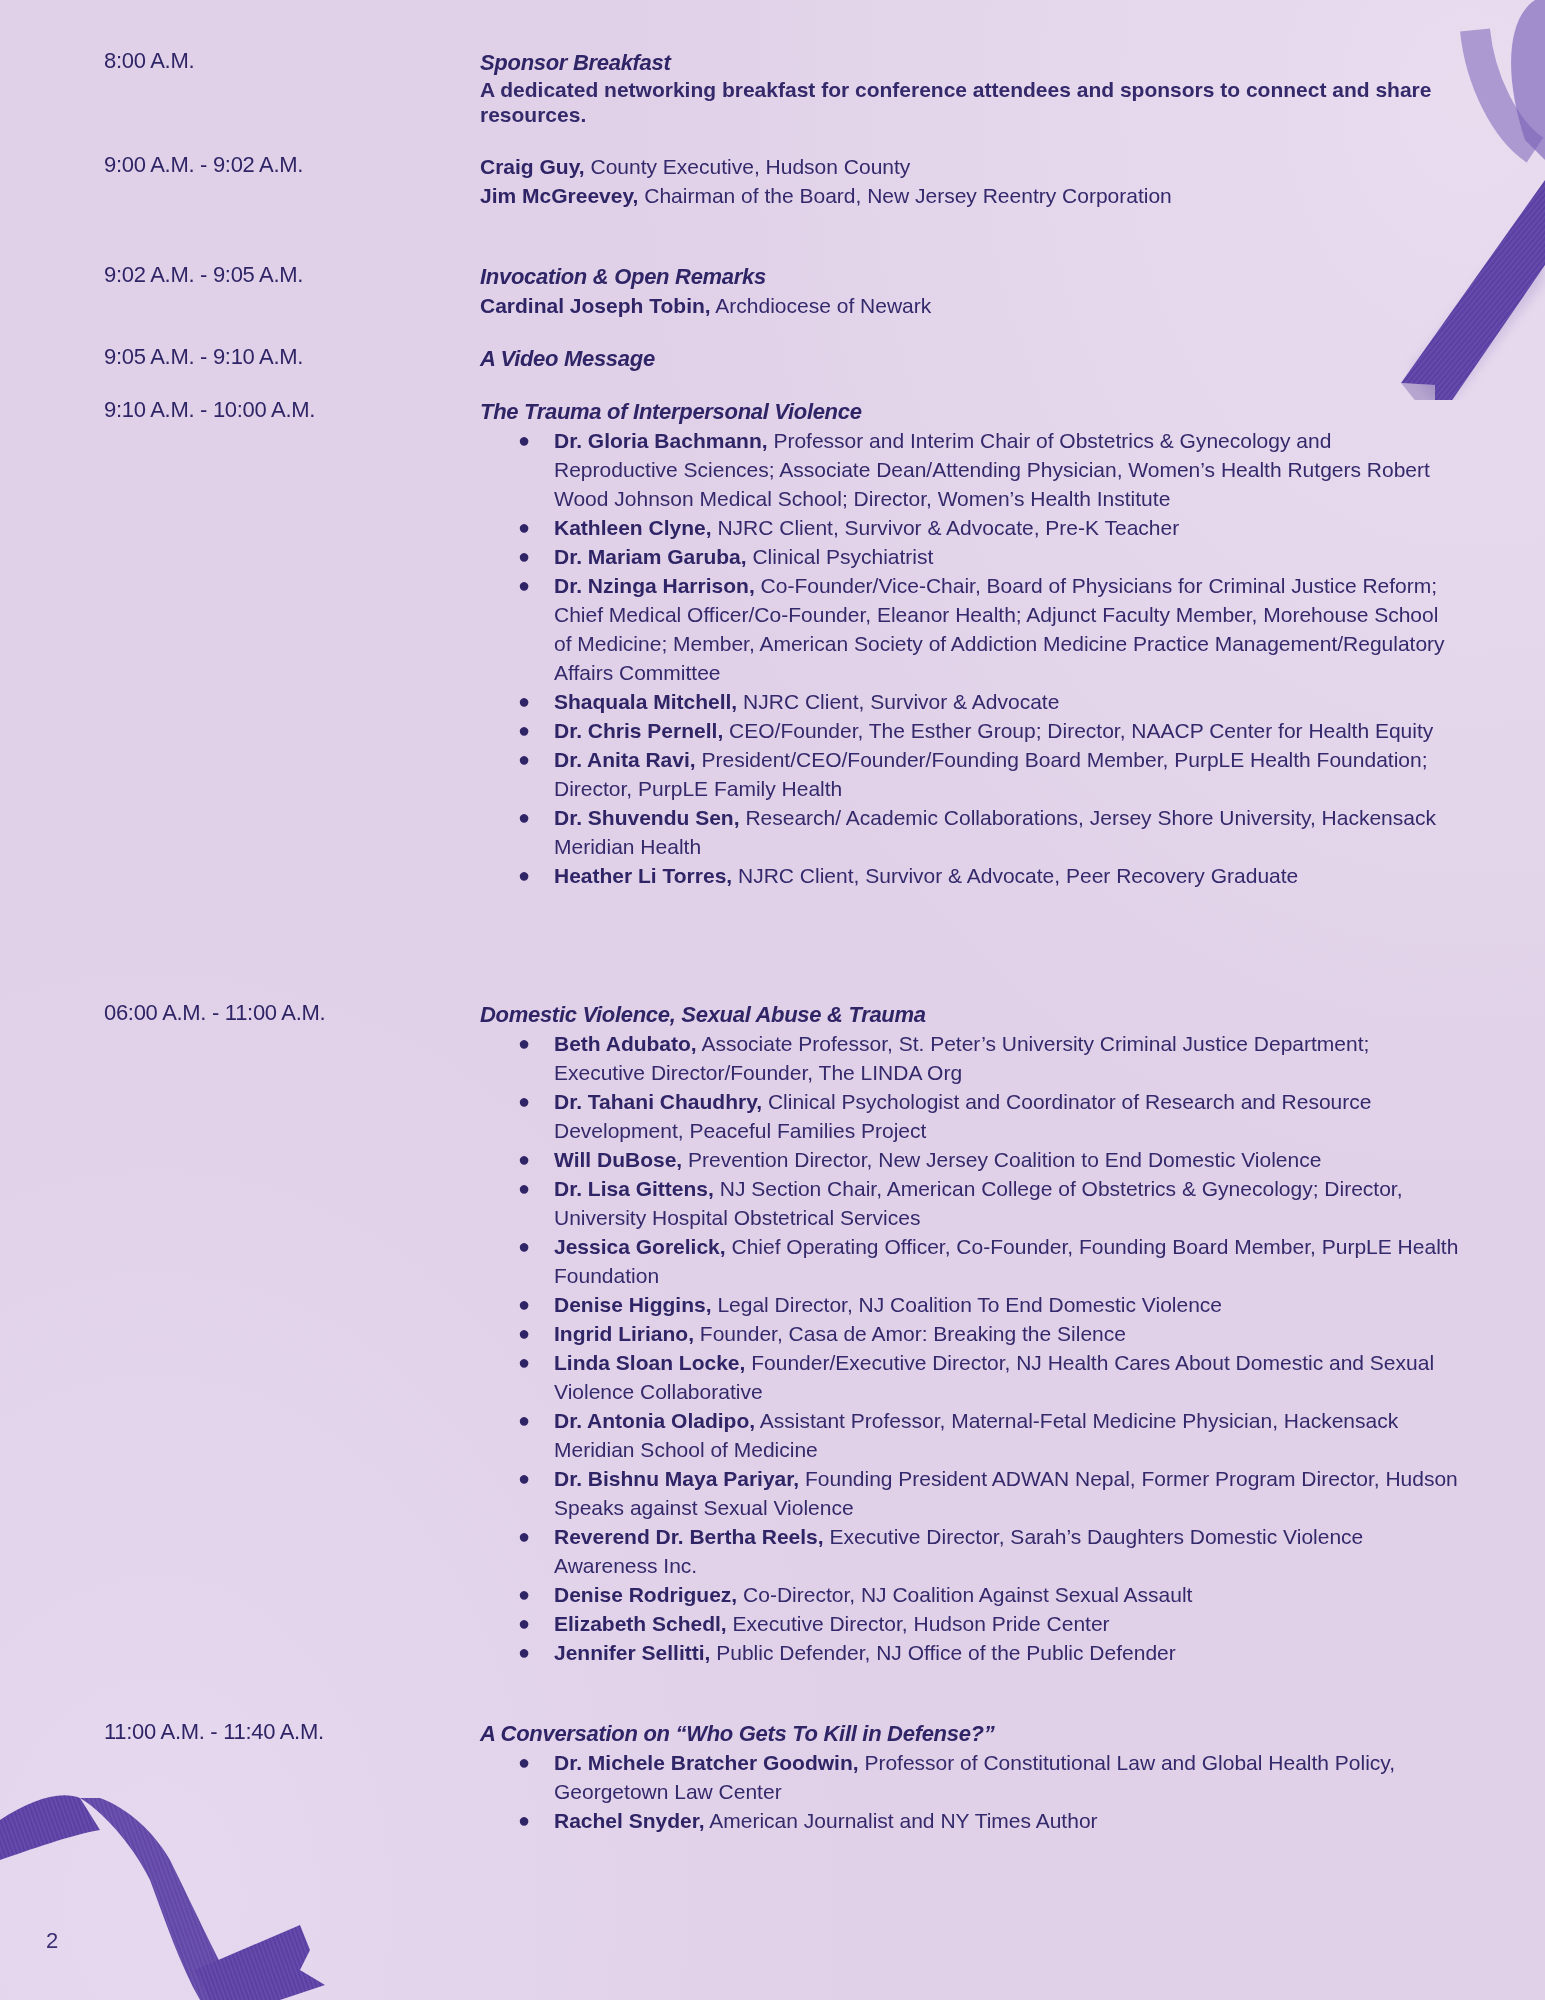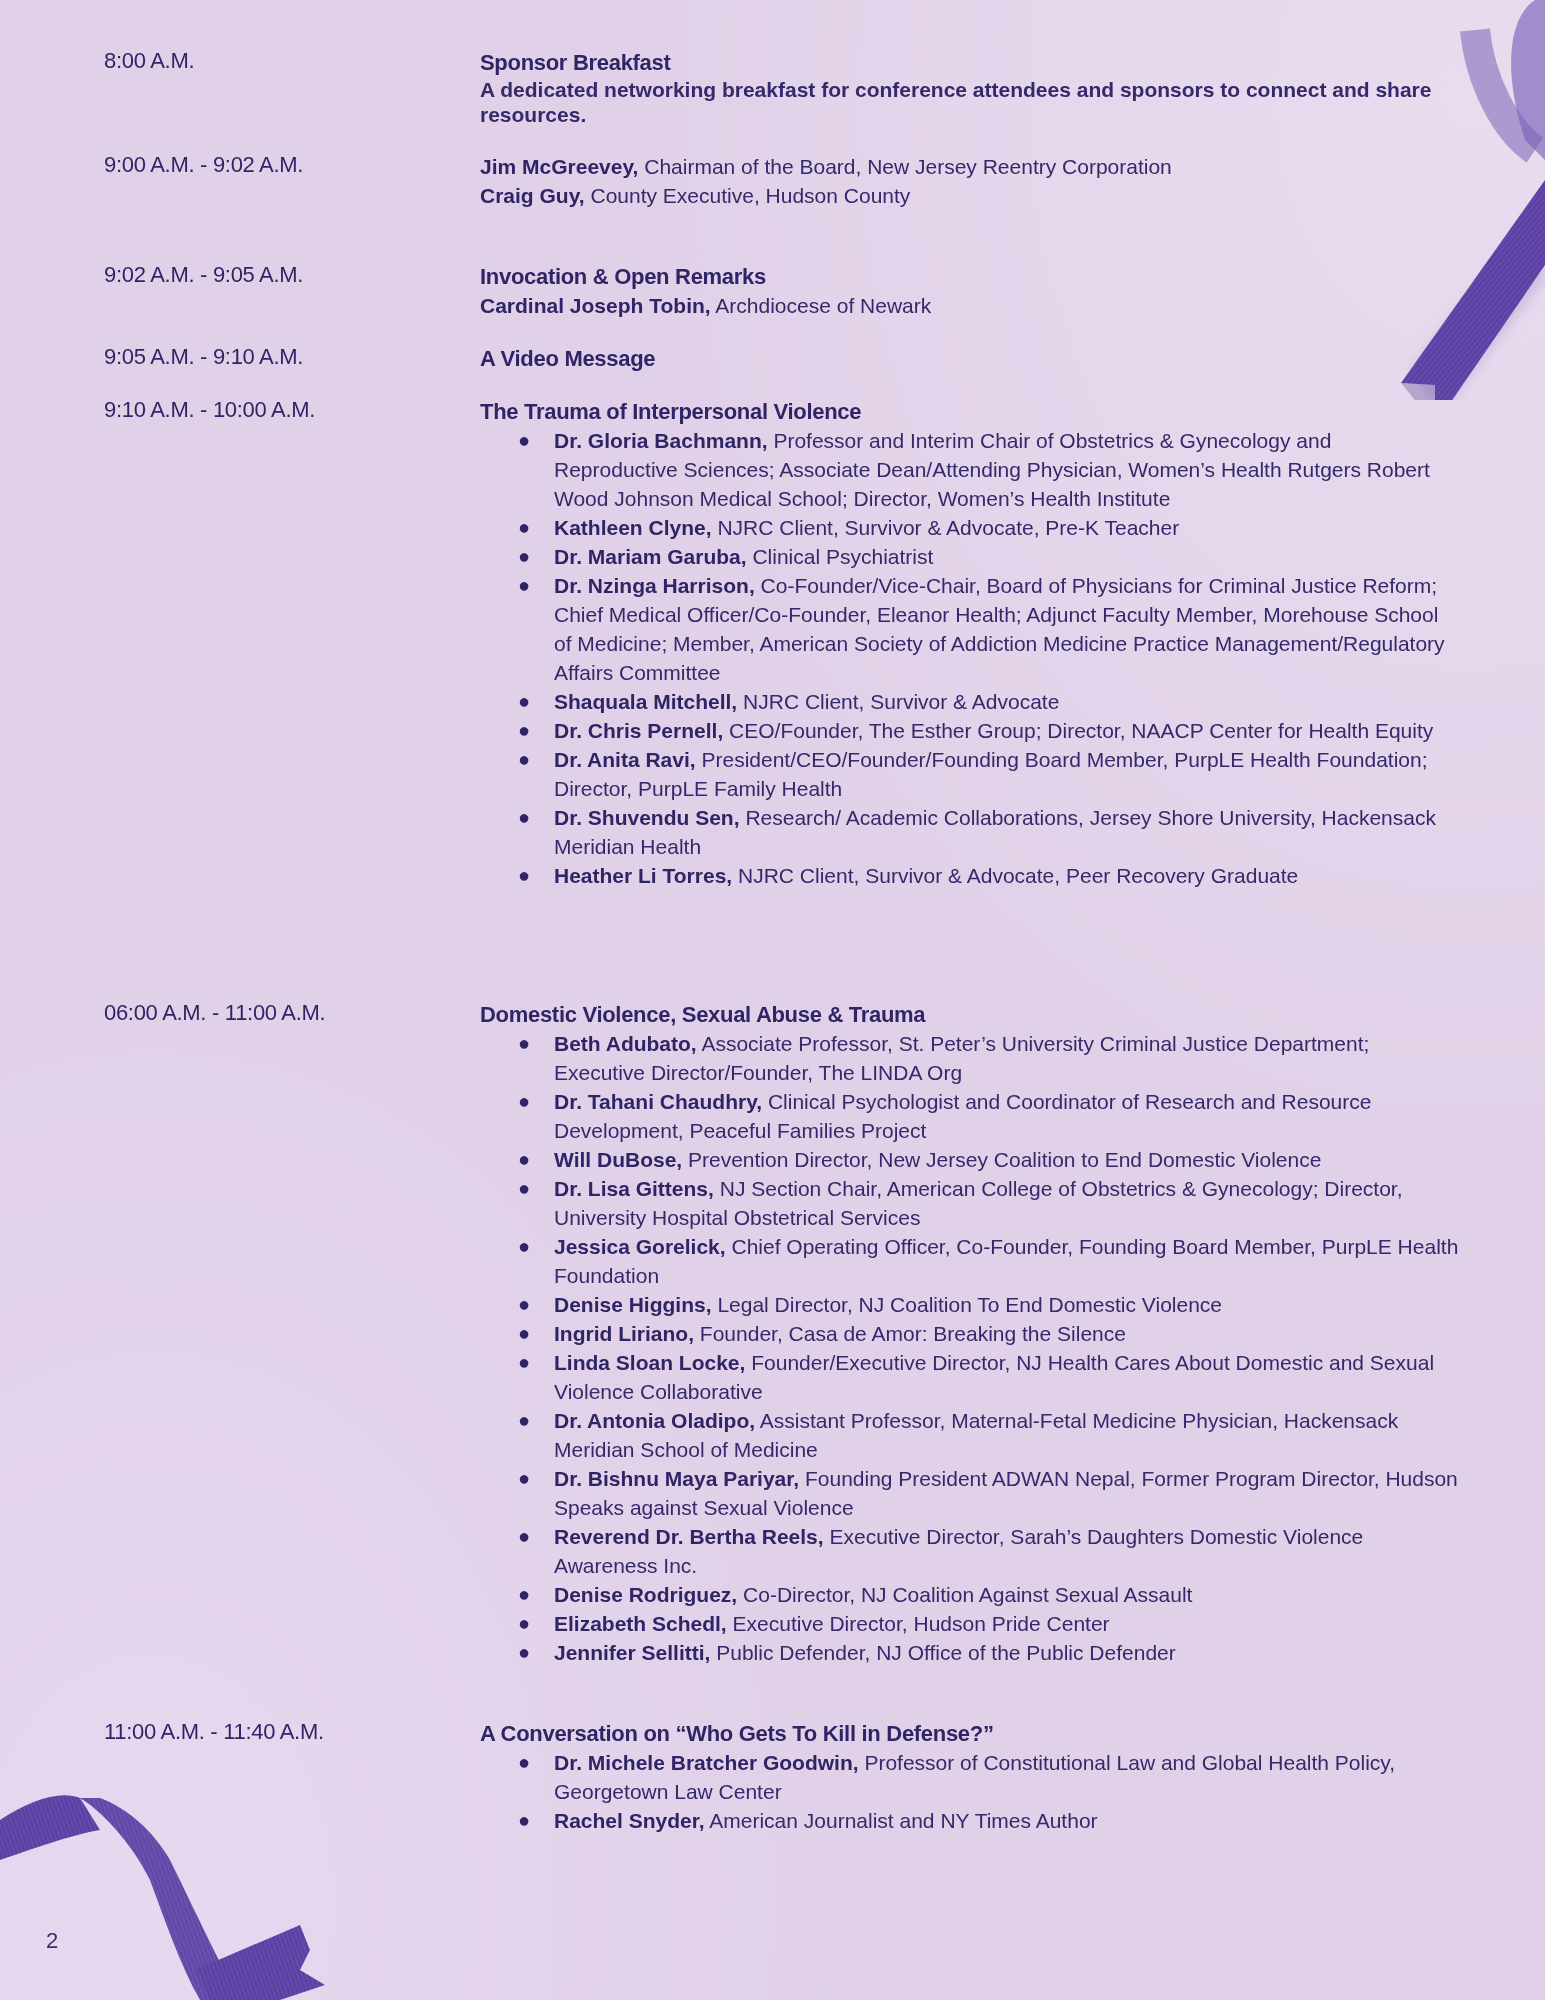--- a/index.html
+++ b/index.html
@@ -63,20 +63,21 @@
       left: 480px;
       top: 0;
       width: 980px;
     }
     .title {
       font-weight: bold;
       font-size: 22px;
       letter-spacing: -0.3px;
       line-height: 29px;
       color: #2f2566;
+      font-style: italic;
     }
     .desc {
       font-size: 21px;
       line-height: 25px;
       color: #34296b;
       font-weight: bold;
     }
     .speaker-line {
       font-size: 21px;
       line-height: 29px;
@@ -157,26 +158,26 @@
     <div class="detail">
       <div class="title">Sponsor Breakfast</div>
       <div class="desc">A dedicated networking breakfast for conference attendees and sponsors to connect and share resources.</div>
     </div>
   </div>
 
   <div class="session" style="top:152px;">
     <div class="time">9:00 A.M. - 9:02 A.M.</div>
     <div class="detail">
       <div class="speaker-line">
+        <span class="name">Craig Guy,</span>
+        <span>County Executive, Hudson County</span>
+      </div>
+      <div class="speaker-line">
         <span class="name">Jim McGreevey,</span>
         <span>Chairman of the Board, New Jersey Reentry Corporation</span>
-      </div>
-      <div class="speaker-line">
-        <span class="name">Craig Guy,</span>
-        <span>County Executive, Hudson County</span>
       </div>
     </div>
   </div>
 
   <div class="session" style="top:262px;">
     <div class="time">9:02 A.M. - 9:05 A.M.</div>
     <div class="detail">
       <div class="title">Invocation &amp; Open Remarks</div>
       <div class="speaker-line">
         <span class="name">Cardinal Joseph Tobin,</span>

